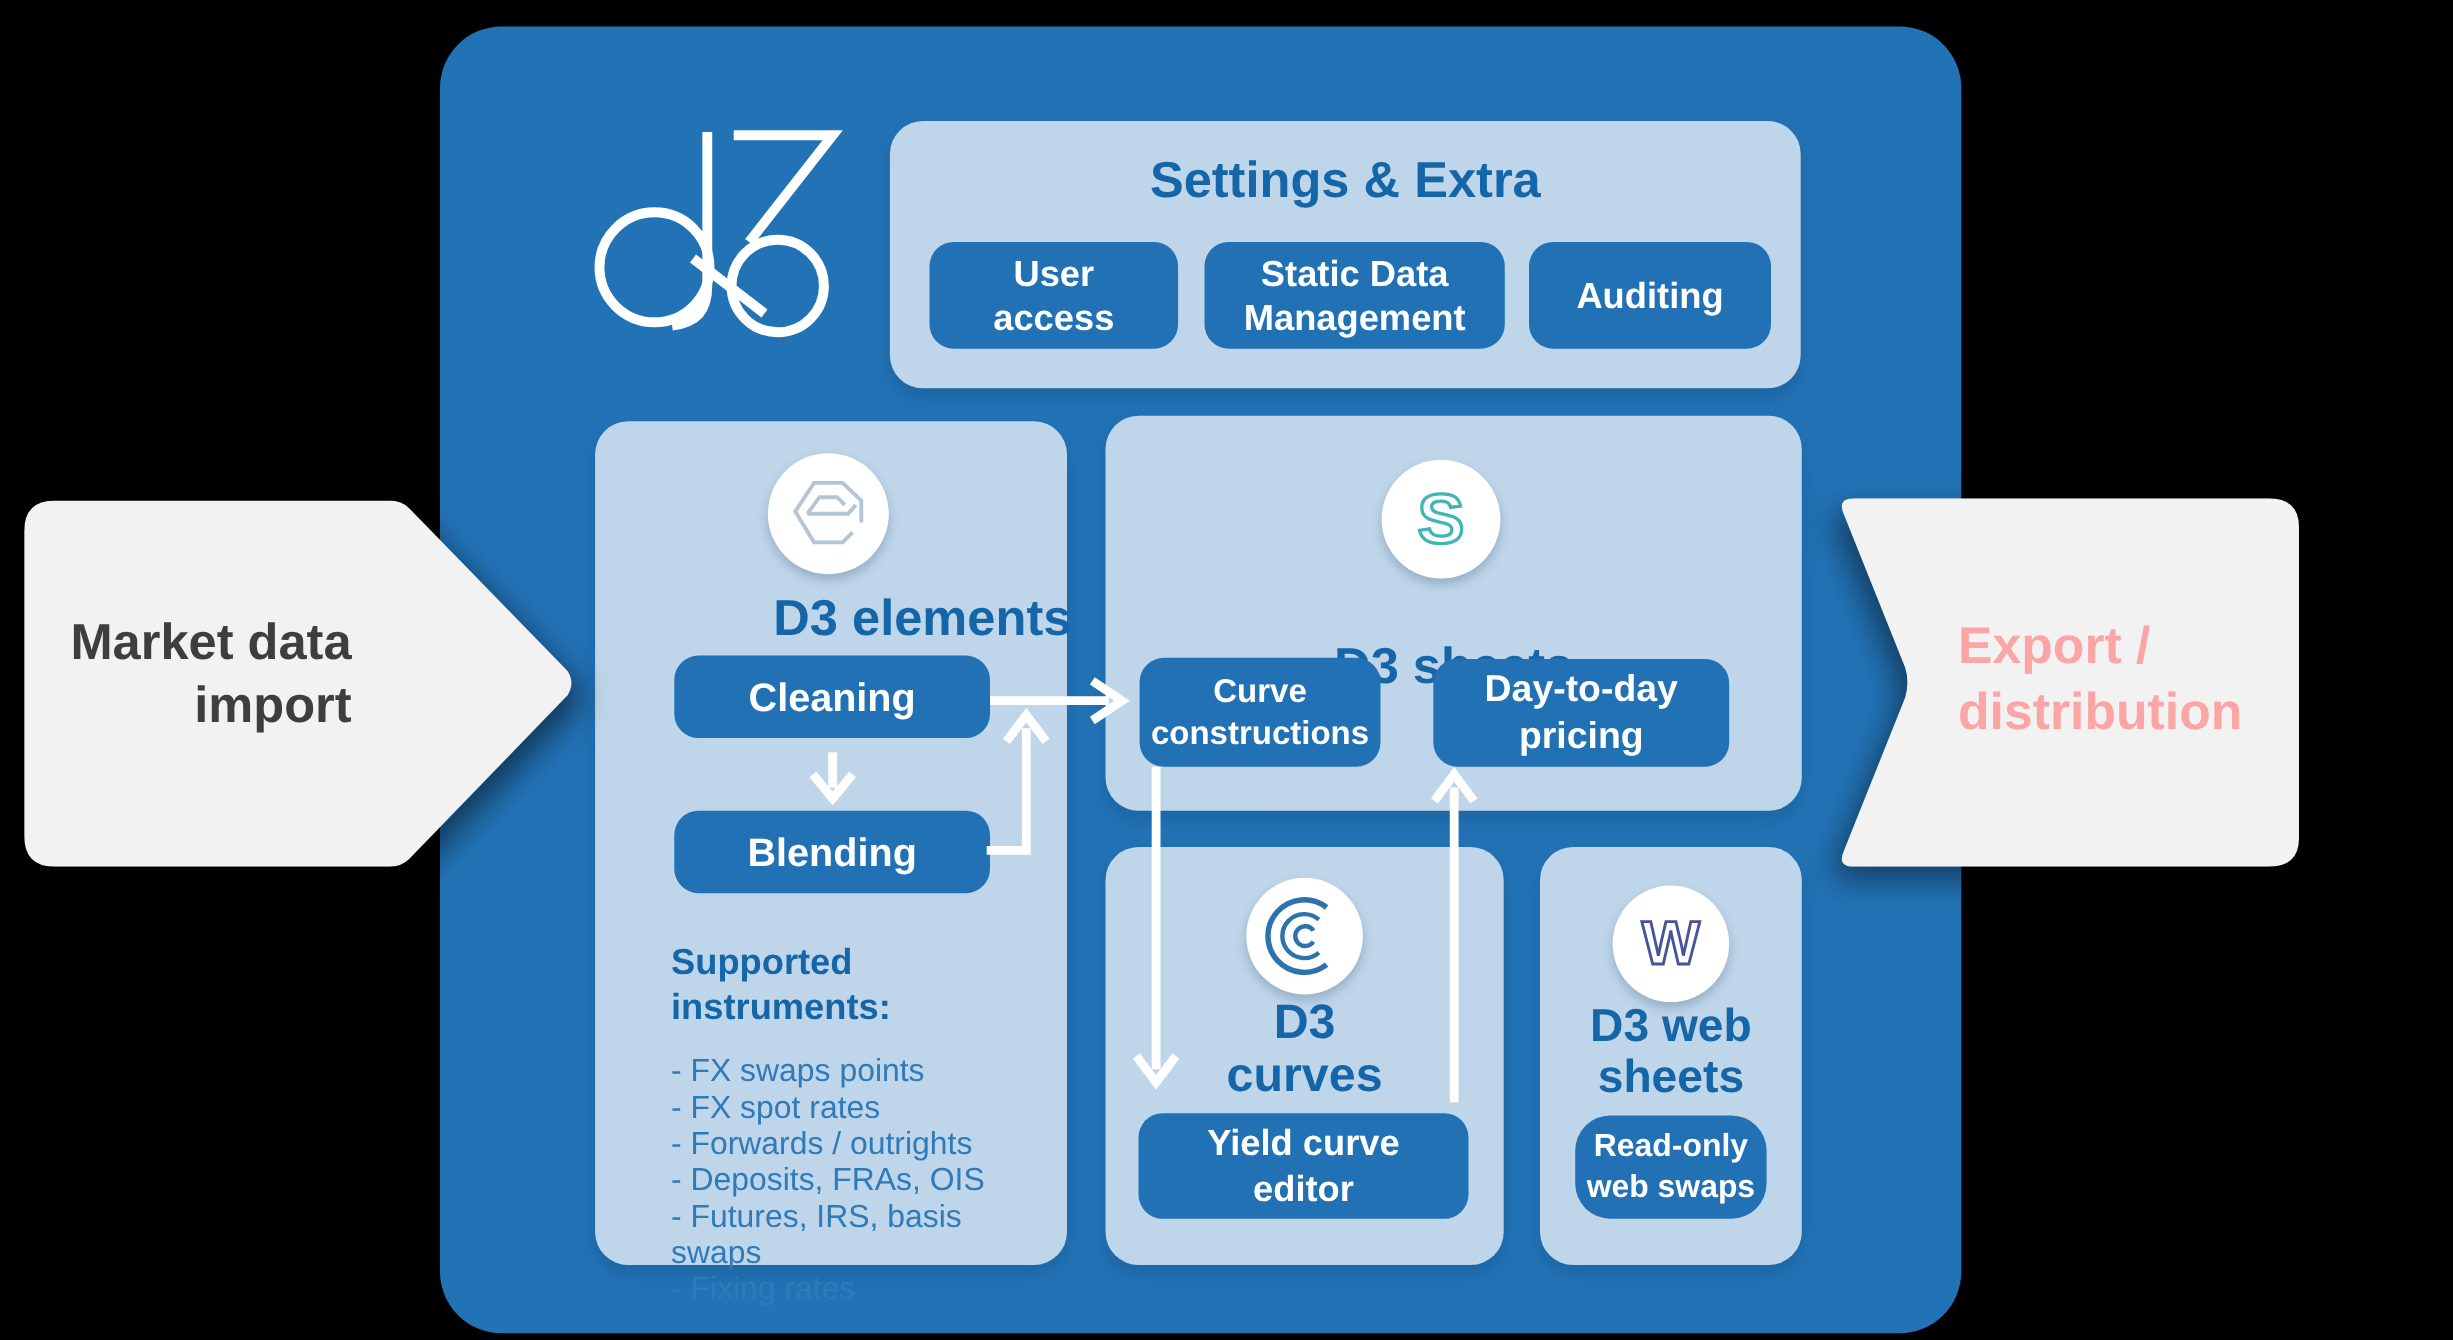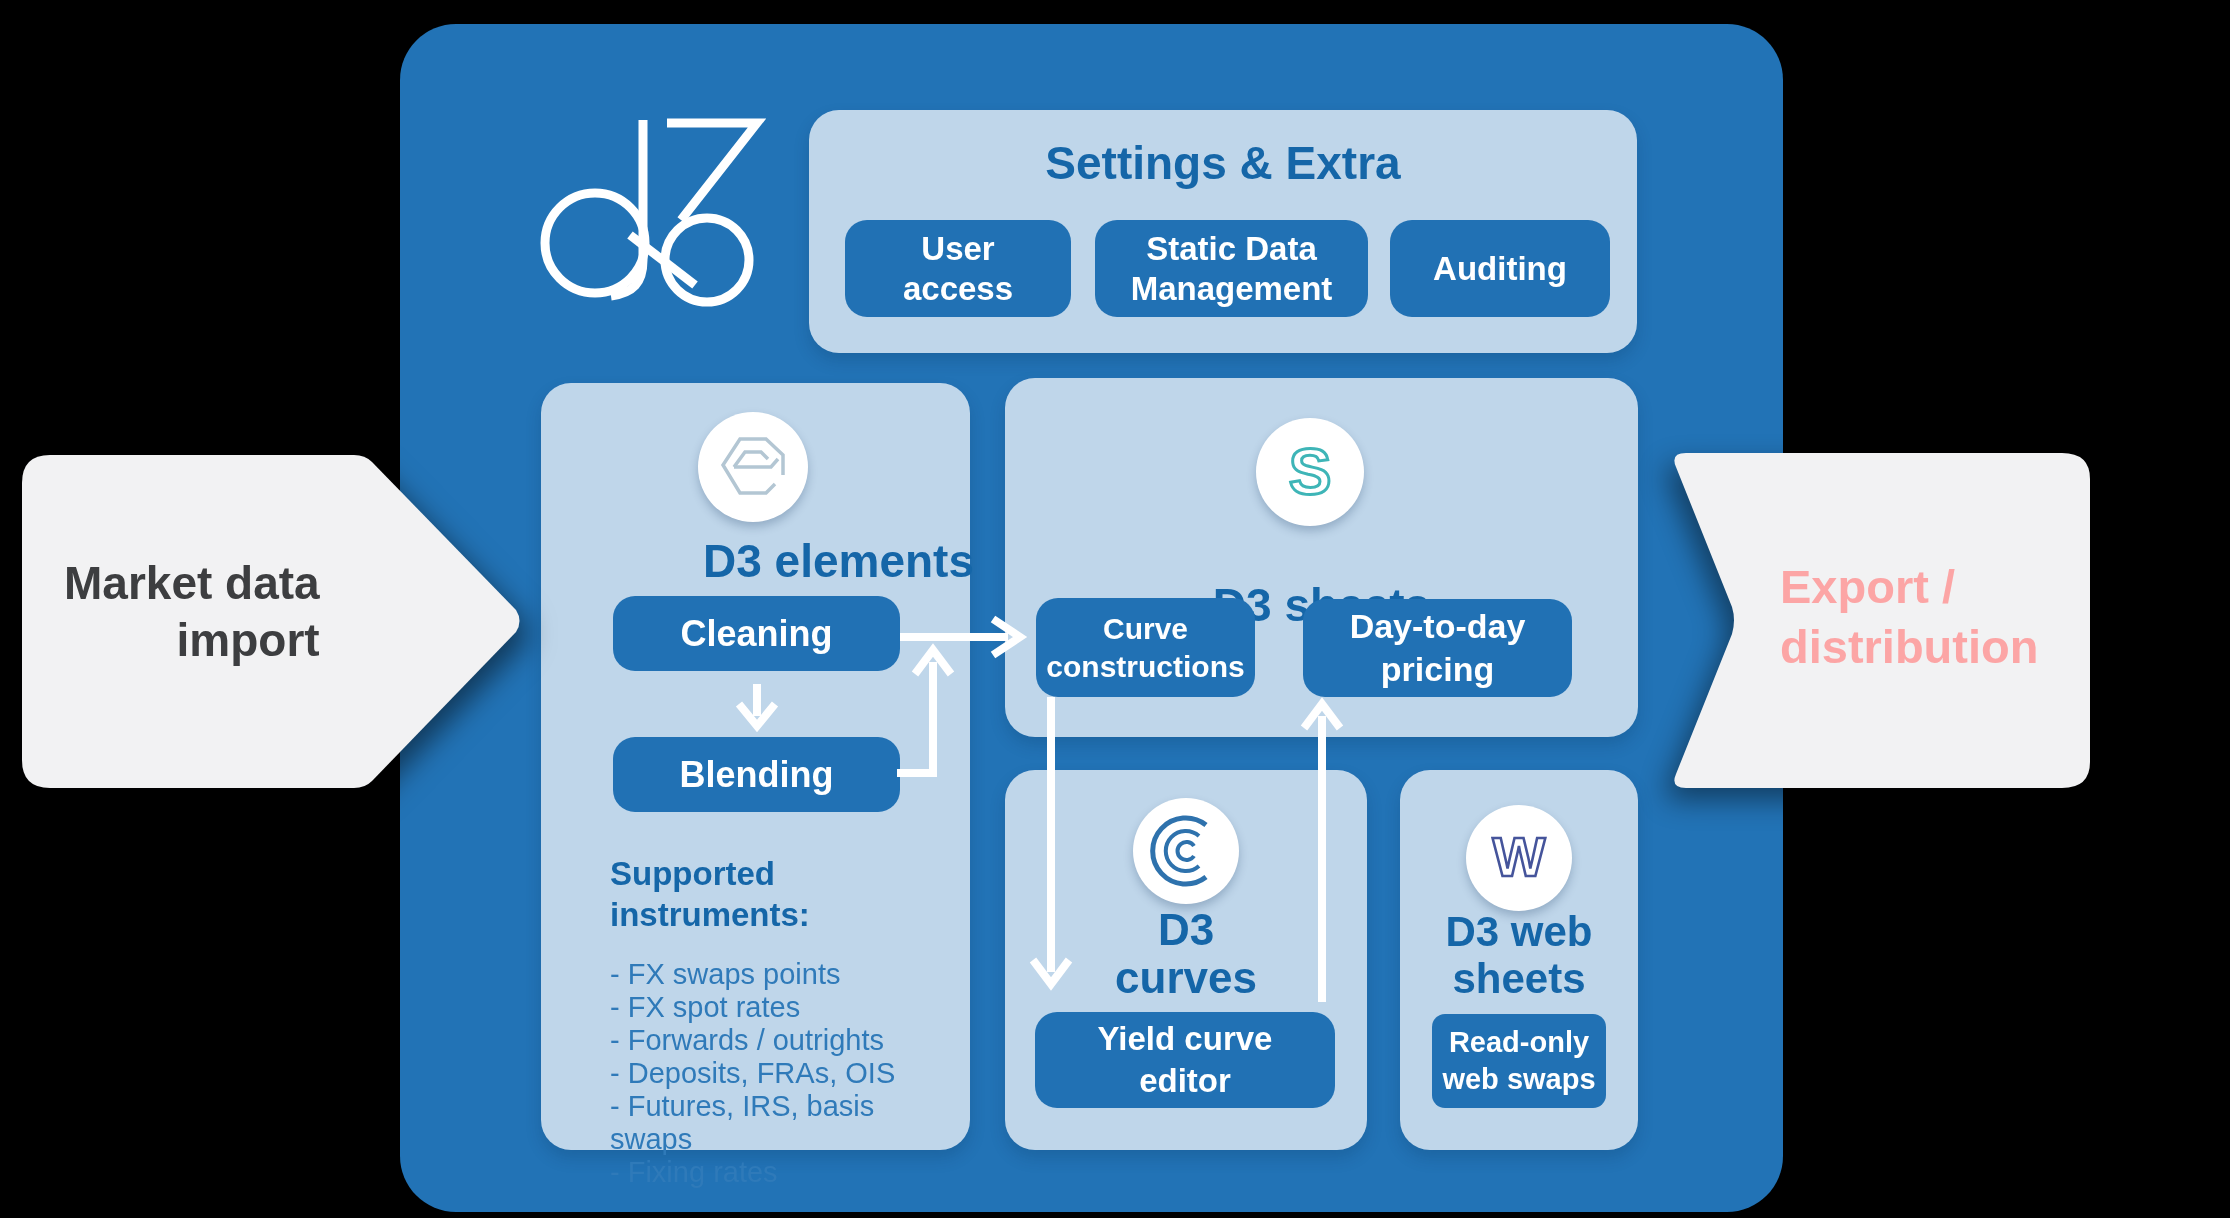--- a/index.html
+++ b/index.html
@@ -114,21 +114,21 @@
   <div class="abs lightbox" style="left:1400px;top:770px;width:238px;height:380px;"></div>
   <div class="abs circle" style="left:1466px;top:805px;width:106px;height:106px;">
     <svg width="90" height="90" viewBox="0 0 90 90">
       <text x="45" y="63" text-anchor="middle" font-size="56" font-weight="bold" fill="none" stroke="#45549b" stroke-width="2.6" font-family="Liberation Sans, DejaVu Sans, sans-serif">W</text>
     </svg>
   </div>
   <div class="abs boxtitle" style="left:1400px;top:908px;width:238px;font-size:42px;line-height:47px;">
     <div>D3 web</div>
     <div>sheets</div>
   </div>
-  <div class="abs pill" style="left:1432px;top:1014px;width:174px;height:94px;font-size:29px;line-height:37px;border-radius:13px;">
+  <div class="abs pill" style="left:1432px;top:1014px;width:174px;height:94px;font-size:29px;line-height:37px;border-radius:32px;">
     <div>Read-only</div>
     <div>web swaps</div>
   </div>
 
   <svg class="abs noptr" style="left:0;top:0;" width="2230" height="1218" viewBox="0 0 2230 1218" fill="none" stroke="#ffffff" stroke-width="8">
     <path d="M900 637 H1008"></path>
     <path d="M993 619 L1020 637 L993 655"></path>
     <path d="M897 773 H933 V662"></path>
     <path d="M915 674 L933 650 L951 674"></path>
     <path d="M757 684 V716"></path>

